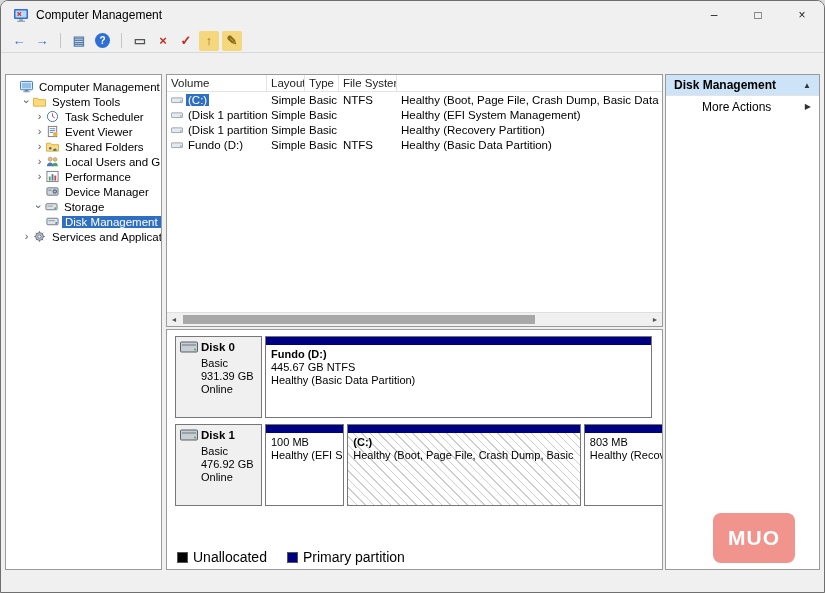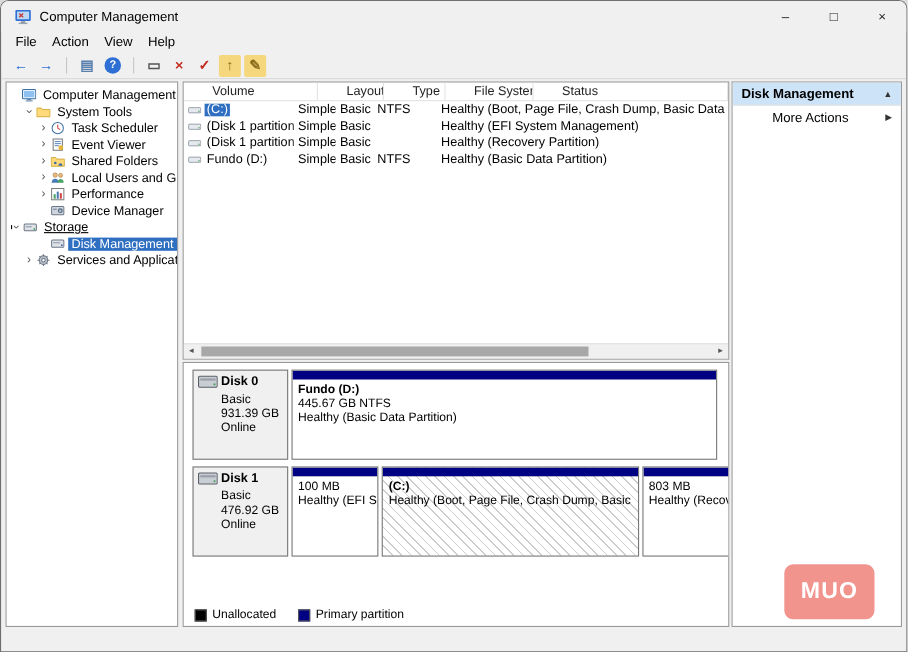--- a/index.html
+++ b/index.html
@@ -36,21 +36,21 @@
   .tree-row { display:flex; align-items:center; height:15px; white-space:nowrap; font-size:11.5px; }
   .exp { display:inline-block; width:9px; flex:0 0 9px; text-align:center; color:#555; font-size:11px; line-height:1; }
   .exp.open { transform:rotate(90deg); }
   .tree-icon { flex:0 0 13px; margin:0 3px 0 2px; }
   .tree-icon svg { width:13px; height:13px; display:block; }
   .tree-label { padding:0 3px; overflow:hidden; }
   .tree-label.sel { background:#2f6fc1; color:#fff; }
 
   
   .vol-header { display:flex; height:17px; border-bottom:1px solid #e3e3e3; font-size:11.5px; color:#222; }
-  .hcol { border-right:1px solid #e3e3e3; padding:2px 4px 0; flex:0 0 auto; white-space:nowrap; overflow:hidden;margin-left:22px; }
+  .hcol { border-right:1px solid #e3e3e3; padding:2px 4px 0; flex:0 0 auto; white-space:nowrap; overflow:hidden; }
   .vol-row { display:flex; height:15px; align-items:center; font-size:11.5px; }
   .vcell { padding:0 4px; white-space:nowrap; overflow:hidden; flex:0 0 auto; }
   .flexcell { flex:1 1 auto !important; width:auto !important; }
   .volume-cell { display:flex; align-items:center; }
   .vol-icon { flex:0 0 12px; margin-right:3px; }
   .vol-icon svg { width:12px; height:12px; display:block; }
   .vol-label { padding:0 2px; }
   .vol-label.sel { background:#2f6fc1; color:#fff; }
 
   
@@ -69,21 +69,21 @@
   .disk-line { margin-left:21px; }
   .partitions { flex:1; display:flex; gap:3px; margin-left:3px; }
   .partition { position:relative; border:1px solid #777; background:#fff; overflow:hidden; }
   .partition.selected { background-image:repeating-linear-gradient(45deg, rgba(90,90,90,0.30) 0px,
                          rgba(90,90,90,0.30) 1px, transparent 1px, transparent 6px); }
   .pstrip { height:8px; background:#000082; }
   .pbody { padding:3px 5px; font-size:11px; line-height:13px; white-space:nowrap; overflow:hidden; }
   .ptitle { font-weight:bold; }
 
   
-  .legend { position:absolute; left:10px; bottom:4px; display:flex; gap:20px; font-size:11px; align-items:center; }
+  .legend { position:absolute; left:10px; bottom:4px; display:flex; gap:20px; font-size:14px; align-items:center; }
   .leg-item { display:flex; align-items:center; gap:5px; }
   .leg-swatch { width:11px; height:11px; border:1px solid #555; display:inline-block; }
 
   
   .actions-title { font-weight:bold; padding:4px 8px 3px; border-bottom:1px solid #e3e3e3; font-size:12px; }
   .action-row { height:21px; display:flex; align-items:center; padding:0 8px; font-size:12px; }
   .action-row.selected { background:#cde3f7; border-bottom:1px solid #e3e3e3; font-weight:bold; }
   .action-row.more { padding-left:36px; }
   .action-arrow { margin-left:auto; font-size:8px; color:#333; }
 
@@ -108,26 +108,20 @@
         </svg>
     </span>
     <span class="title">Computer Management</span>
     <div class="win-controls">
       <span class="win-btn">–</span>
       <span class="win-btn">□</span>
       <span class="win-btn">×</span>
     </div>
   </div>
 
-  <div class="menubar" id="menubar">
-      <span class="menu-item">File</span>
-      <span class="menu-item">Action</span>
-      <span class="menu-item">View</span>
-      <span class="menu-item">Help</span>
-    </div>
   <div class="toolbar" id="toolbar">
       <span class="tb-btn" style="color: rgb(46, 111, 214);">←</span>
       <span class="tb-btn" style="color: rgb(46, 111, 214);">→</span>
       <span class="tb-sep"></span>
       <span class="tb-btn" style="color: rgb(90, 129, 173);">▤</span>
       <span class="tb-btn round" style="color: rgb(255, 255, 255); background: rgb(46, 111, 214);">?</span>
       <span class="tb-sep"></span>
       <span class="tb-btn" style="color: rgb(85, 85, 85);">▭</span>
       <span class="tb-btn" style="color: rgb(196, 43, 28);">×</span>
       <span class="tb-btn" style="color: rgb(196, 43, 28);">✓</span>
@@ -219,21 +213,21 @@
           <span class="tree-icon">
             <svg viewBox="0 0 14 14">
               <rect x="1" y="3" width="12" height="8" rx="1" fill="#cfd6df" stroke="#6b7685"></rect>
               <circle cx="9.5" cy="7" r="2.4" fill="#5b6777"></circle>
               <circle cx="9.5" cy="7" r="1.2" fill="#a9c4e8"></circle>
               <rect x="2.5" y="5" width="3.5" height="1.4" fill="#8b97a8"></rect>
             </svg>
           </span>
           <span class="tree-label">Device Manager</span>
         </div>
-        <div class="tree-row" style="padding-left: 4px; text-decoration: underline;">
+        <div class="tree-row" style="padding-left: 28px;">
           <span class="exp open">›</span>
           <span class="tree-icon">
             <svg viewBox="0 0 14 14">
               <rect x="1" y="4" width="12" height="6.5" rx="1" fill="#dfe3e8" stroke="#6b7685"></rect>
               <rect x="2.5" y="6" width="6" height="1.2" fill="#9aa4b0"></rect>
               <circle cx="11" cy="8.8" r="0.9" fill="#4aa564"></circle>
             </svg>
           </span>
           <span class="tree-label">Storage</span>
         </div>
@@ -261,21 +255,20 @@
         </div>
       </div>
 
     <div class="center">
       <div class="panel volume-panel">
         <div class="vol-header" id="vol-header">
             <div class="hcol" style="width: 100px;">Volume</div>
             <div class="hcol" style="width: 38px;">Layout</div>
             <div class="hcol" style="width: 34px;">Type</div>
             <div class="hcol" style="width: 58px;">File System</div>
-            <div class="hcol flexcell">Status</div>
           </div>
         <div id="vol-rows">
             <div class="vol-row">
               <div class="vcell volume-cell" style="width: 100px;">
                 <span class="vol-icon">
                   <svg viewBox="0 0 14 14">
                     <rect x="0.5" y="4.5" width="13" height="5.5" rx="0.8" fill="#e6eaef" stroke="#6b7685" stroke-width="0.7"></rect>
                     <circle cx="11.5" cy="8.2" r="0.8" fill="#4aa564"></circle>
                   </svg>
                 </span>

